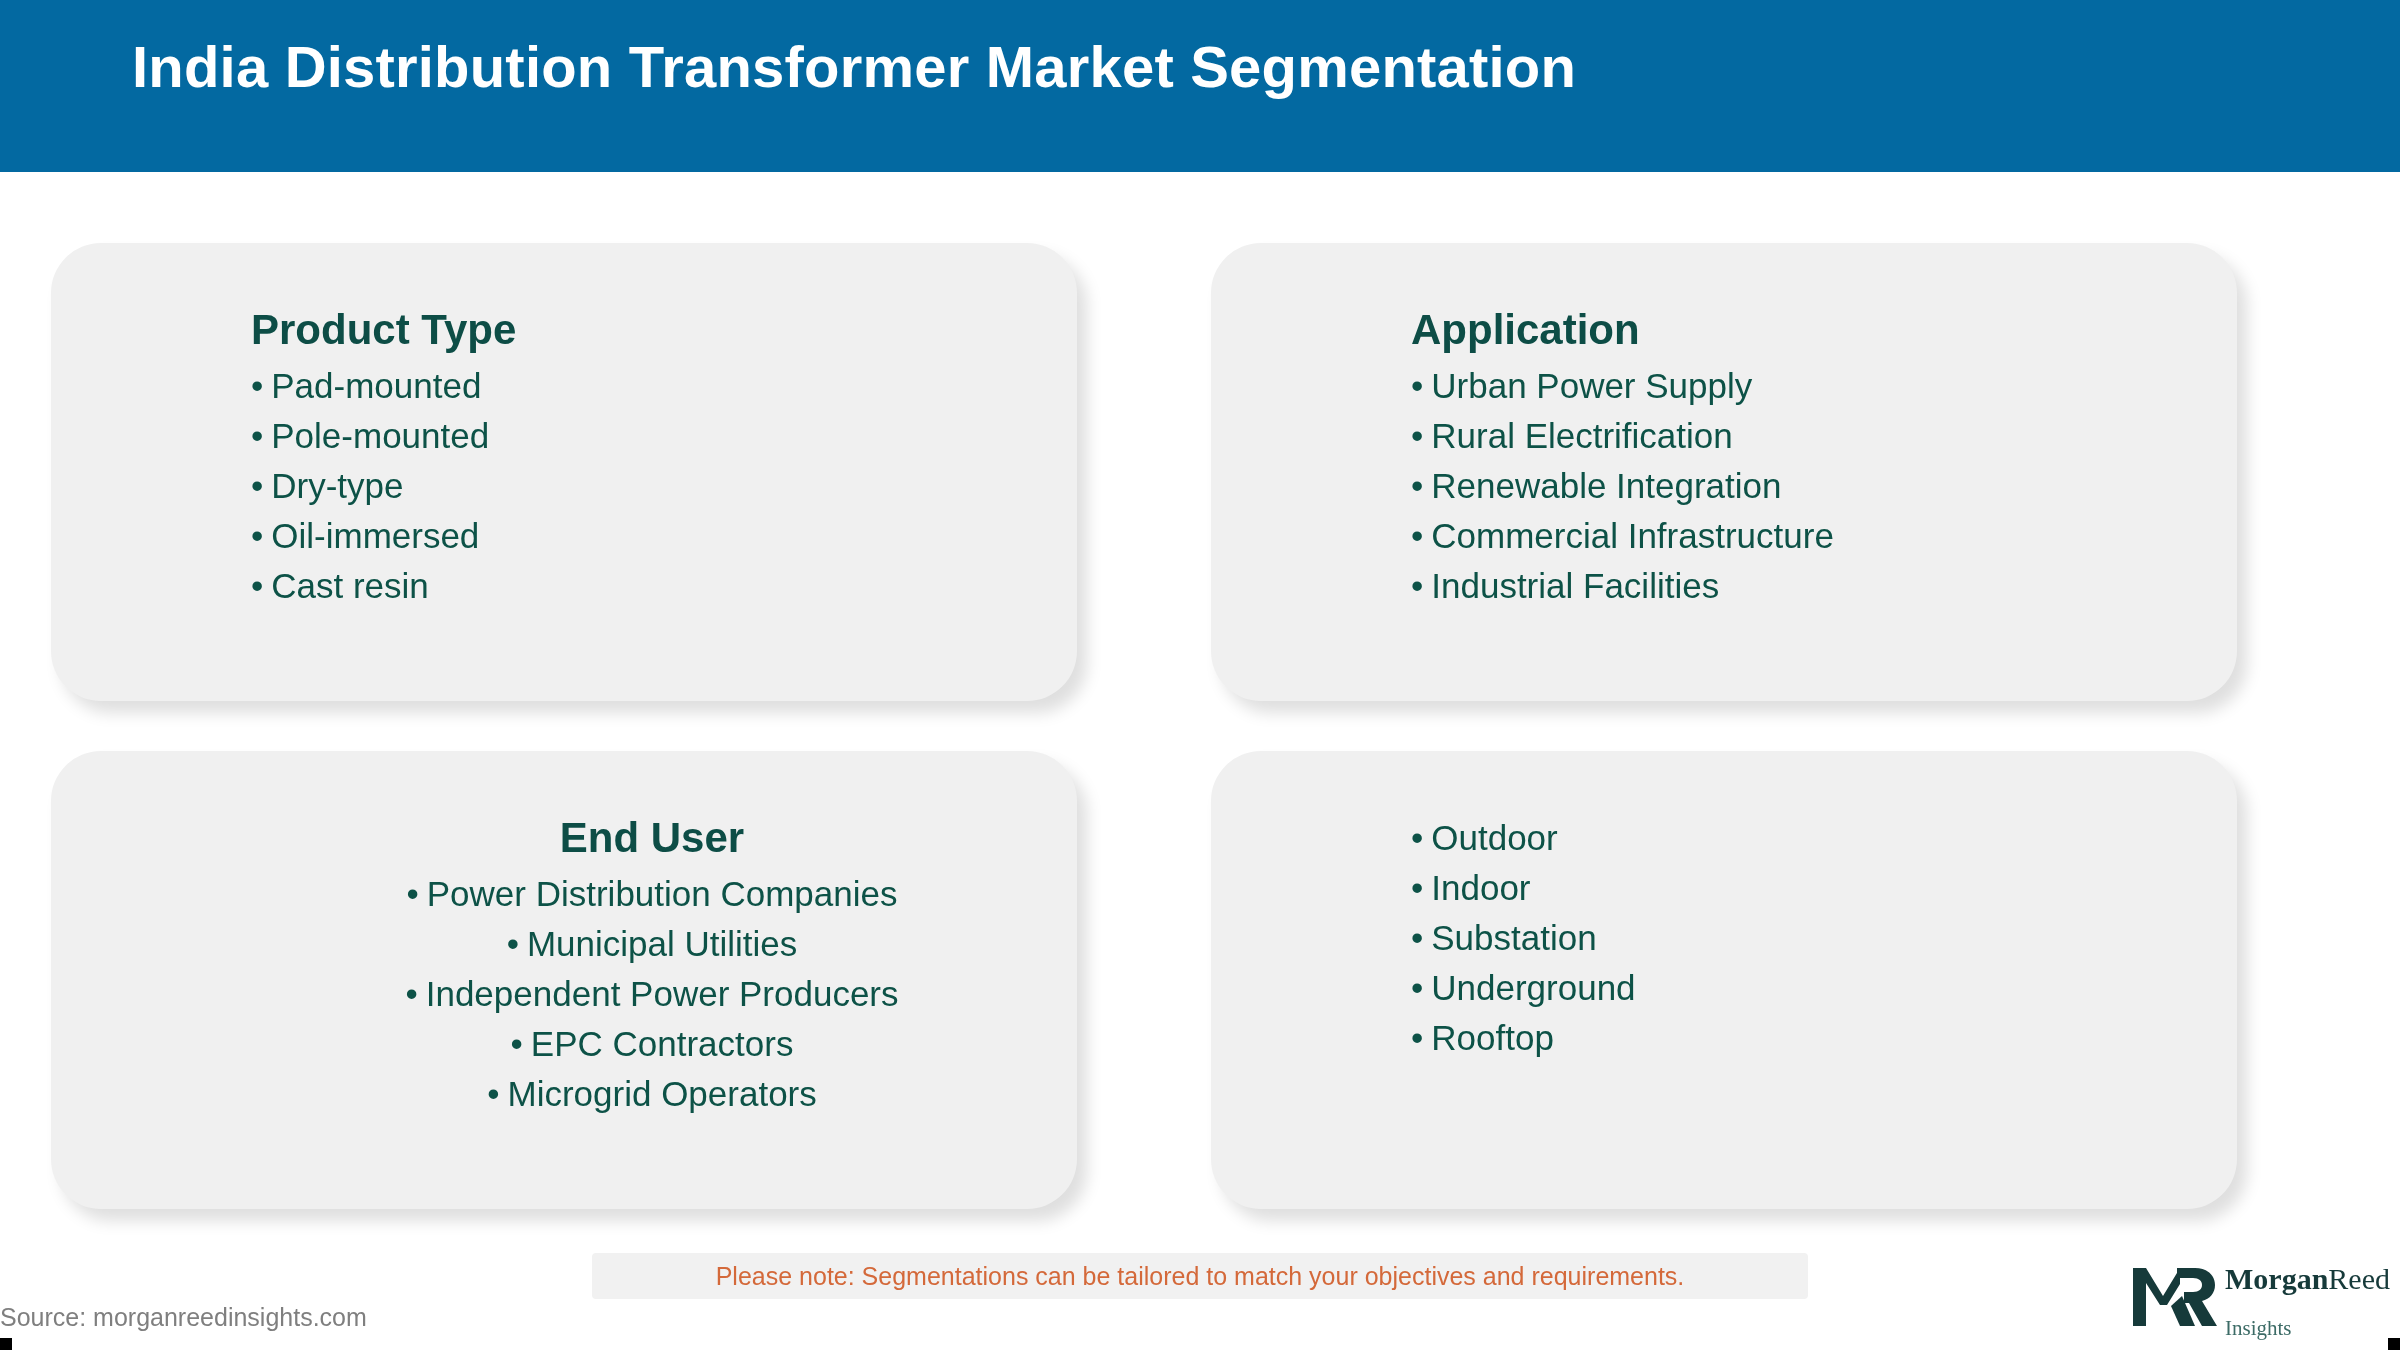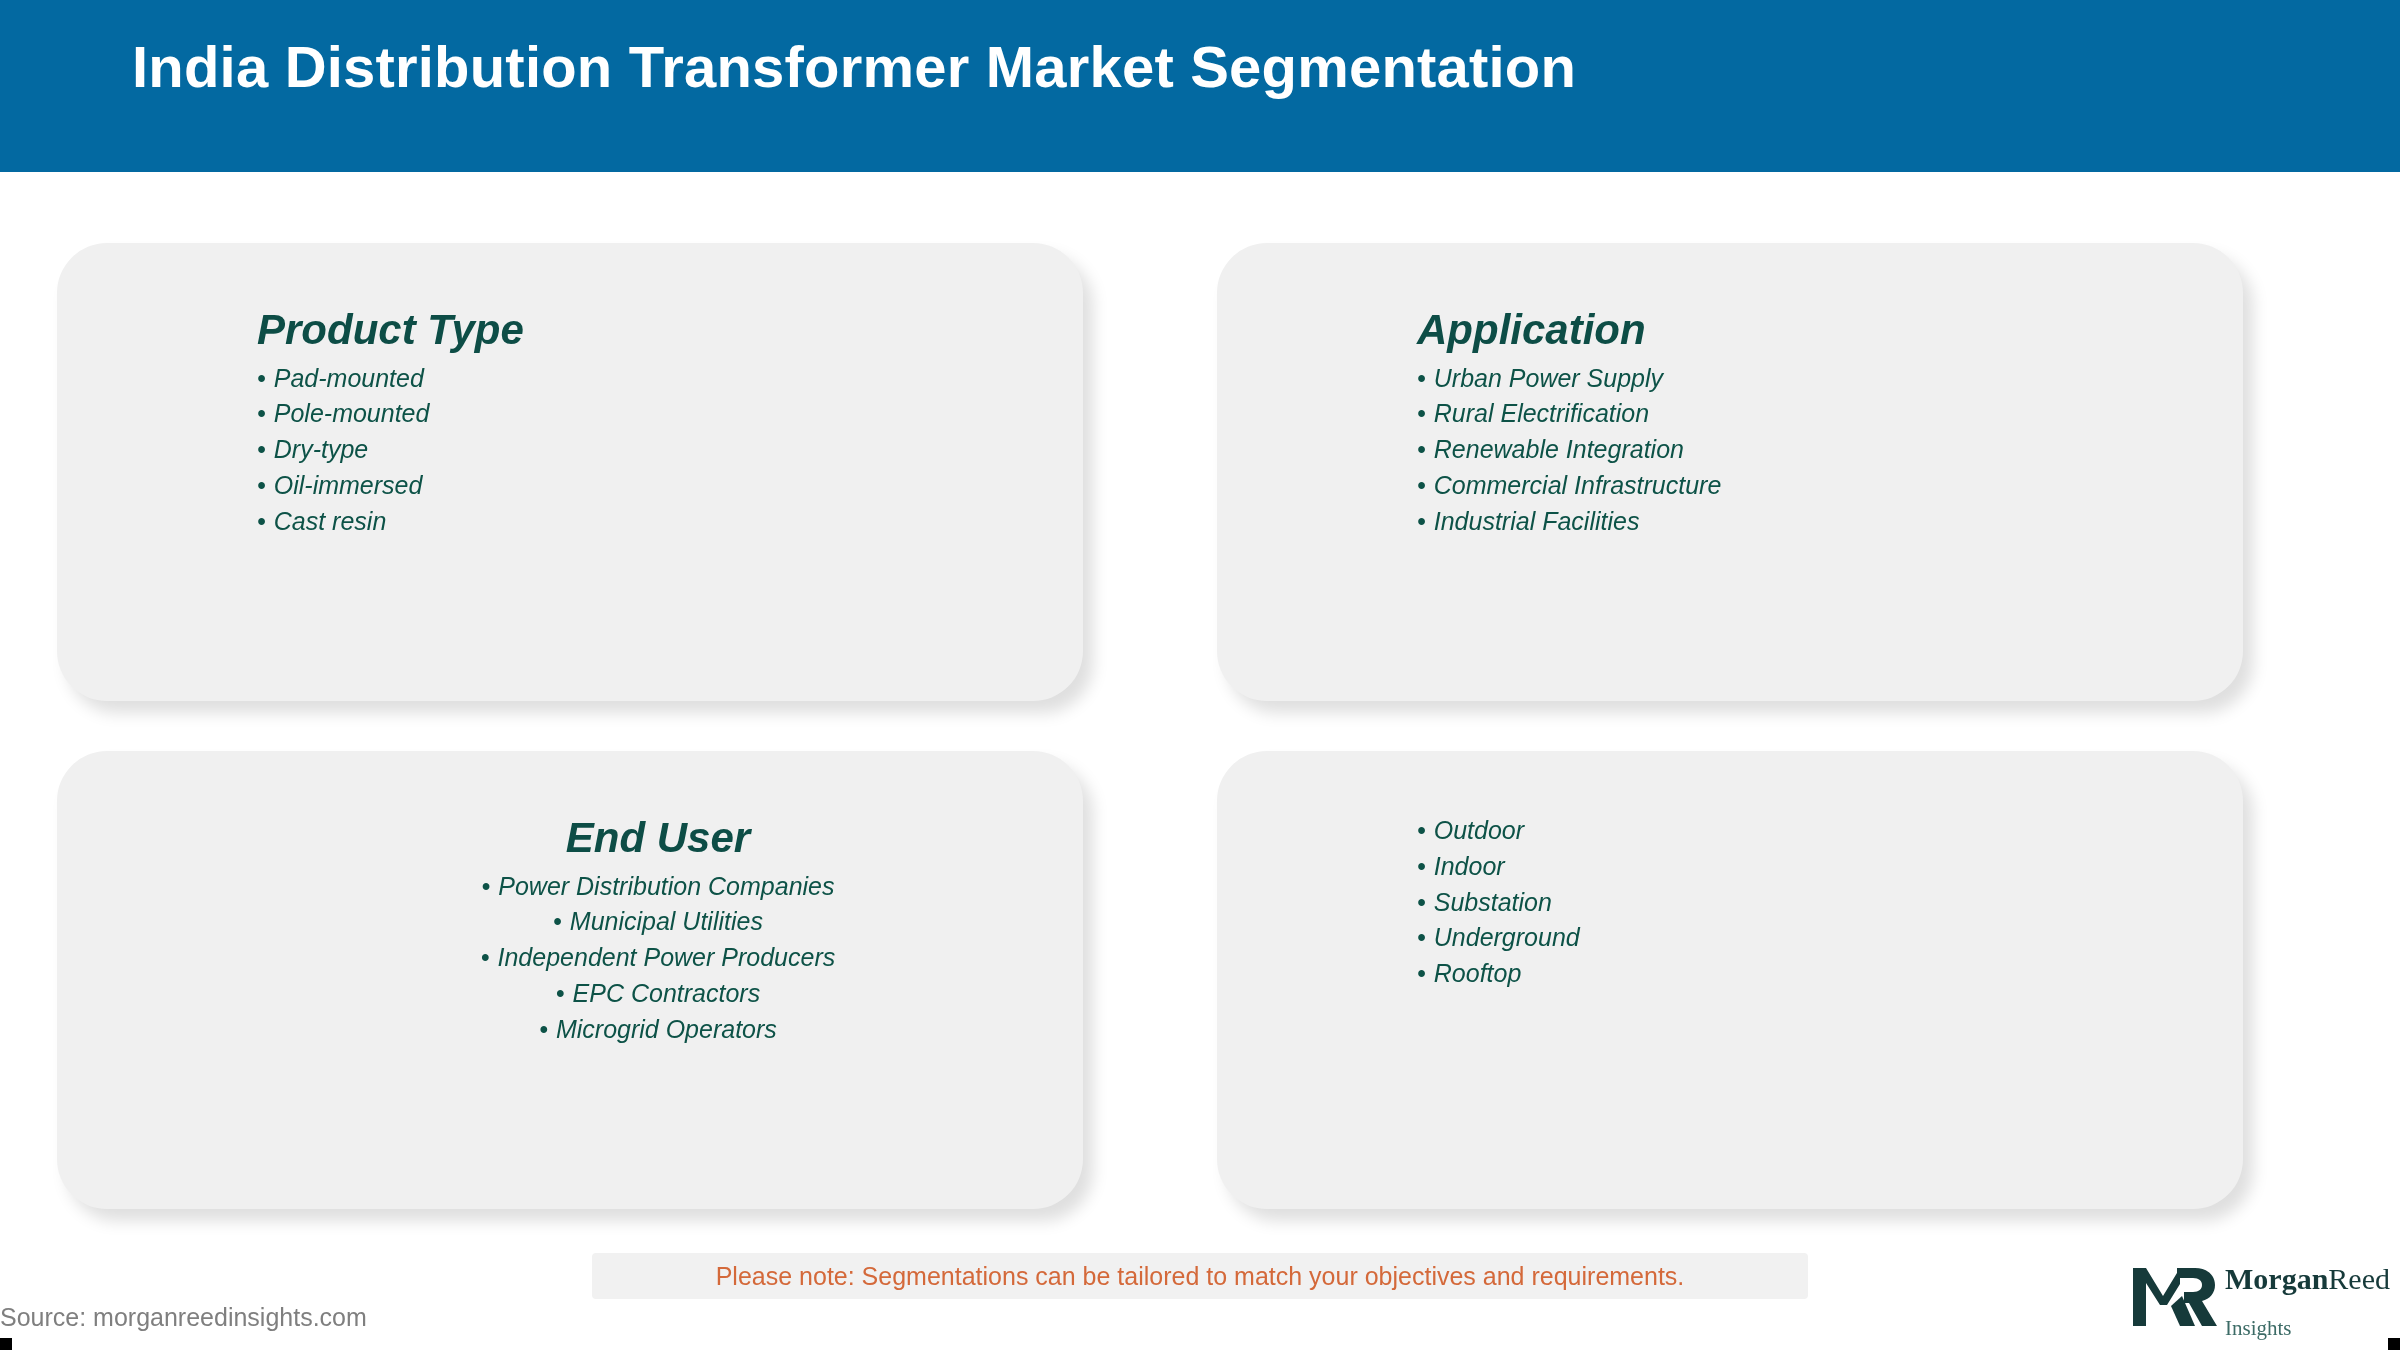--- a/index.html
+++ b/index.html
@@ -34,25 +34,24 @@
     font-weight: bold;
     color: #ffffff;
     letter-spacing: 0.2px;
     white-space: nowrap;
     line-height: 1.25;
   }
 
   
   #card-grid {
     position: absolute;
-    left: 57px;
+    left: 51px;
     top: 243px;
     width: 2186px;
     height: 966px;
-    font-style: italic;
   }
   .seg-card {
     position: absolute;
     width: 1026px;
     height: 458px;
     background: #f0f0f0;
     border-radius: 50px;
     box-shadow: 10px 12px 16px rgba(0, 0, 0, 0.13);
     box-sizing: border-box;
   }
@@ -77,21 +76,21 @@
     margin: 0 0 6px 0;
     line-height: 1.18;
     white-space: nowrap;
   }
   .card-list {
     list-style: none;
     margin: 0;
     padding: 0;
   }
   .card-list li {
-    font-size: 25px;
+    font-size: 35px;
     color: #0d5247;
     line-height: 1.43;
     white-space: nowrap;
   }
   .bullet-dot {
     display: inline-block;
     margin-right: 8px;
   }
 
   

